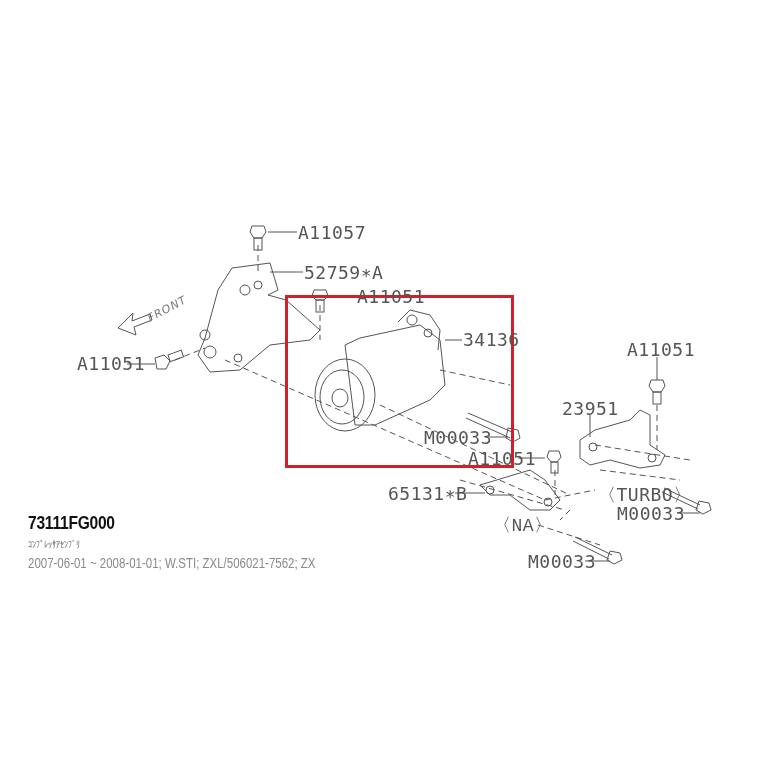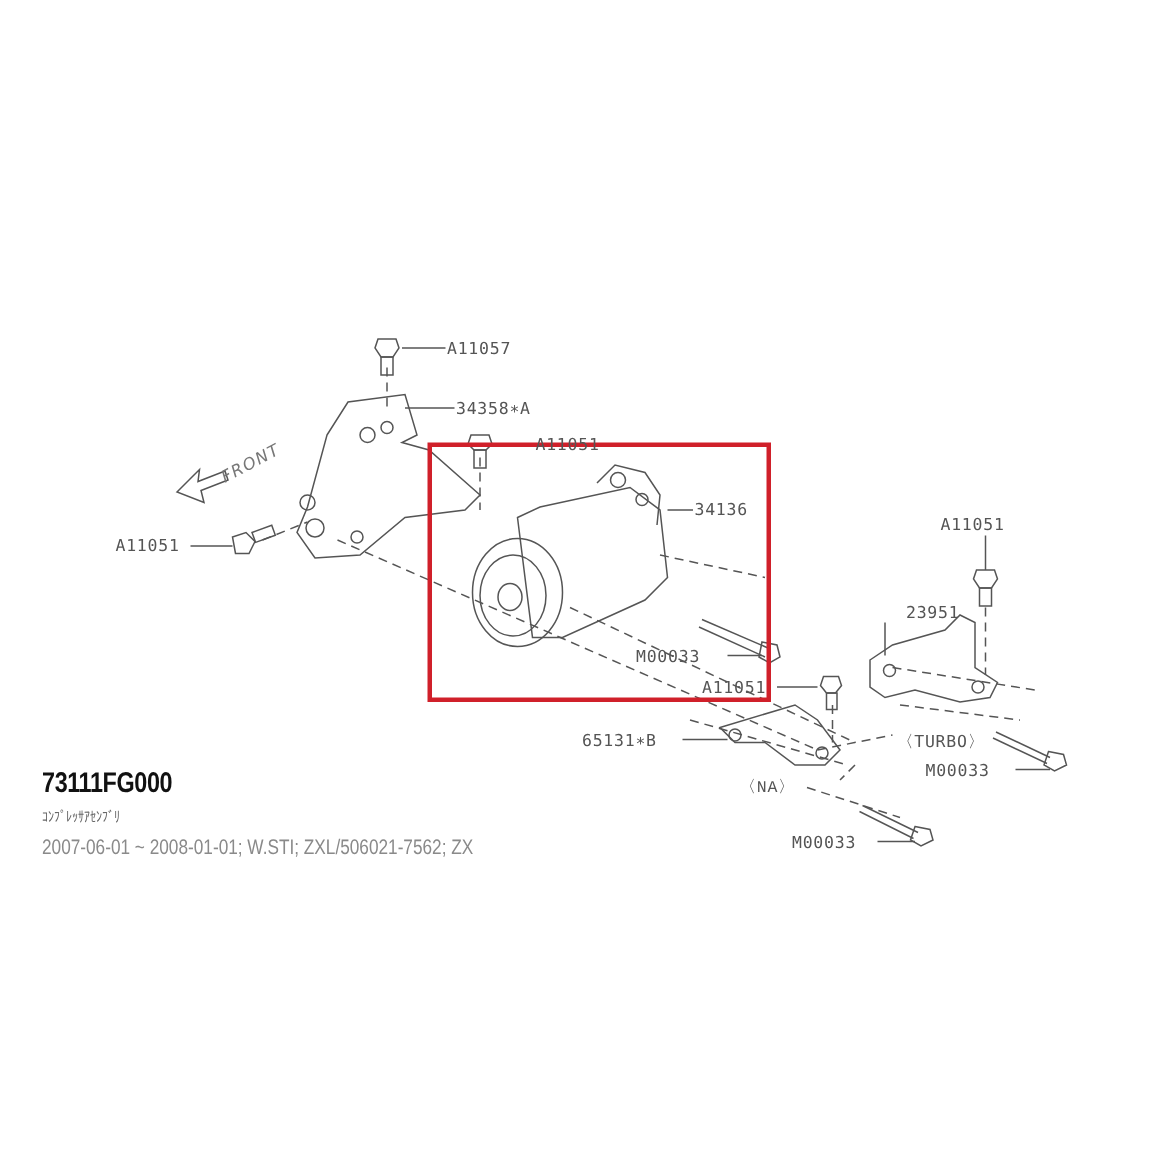--- a/index.html
+++ b/index.html
@@ -1,18 +1,18 @@
 <!DOCTYPE html>
 <html><head>
 <meta charset="utf-8">
 <style>
   html, body { margin: 0; padding: 0; background: #ffffff; }
   body { width: 779px; height: 779px; position: relative; overflow: hidden; font-family: "DejaVu Sans", sans-serif; }
   #diagram { position: absolute; left: 0; top: 0; width: 779px; height: 779px; }
-  .lbl { position: absolute; font-family: "DejaVu Sans Mono", monospace; font-size: 11px; color: #555; letter-spacing: 0.5px; white-space: nowrap; line-height: 14px; }
+  .lbl { position: absolute; font-family: "DejaVu Sans Mono", monospace; font-size: 18px; color: #555; letter-spacing: 0.5px; white-space: nowrap; line-height: 14px; }
   .hl-box { position: absolute; left: 285px; top: 295px; width: 223px; height: 167px; border: 3px solid #d0202a; box-sizing: content-box; }
   .info { position: absolute; left: 28px; top: 512px; }
   .pn { font-family: "Liberation Sans", sans-serif; font-weight: bold; font-size: 19px; color: #111; transform: scaleX(0.82); transform-origin: left; letter-spacing: -0.3px; }
   .jp { font-family: "DejaVu Sans", sans-serif; font-size: 10px; color: #666; margin-top: 5px; transform: scaleX(0.8); transform-origin: left; }
   .apps { font-family: "Liberation Sans", sans-serif; font-size: 14px; color: #8a8a8a; margin-top: 5px; transform: scaleX(0.82); transform-origin: left; white-space: nowrap; }
 </style>
 </head>
 <body>
 
 <svg id="diagram" viewBox="0 0 779 779" xmlns="http://www.w3.org/2000/svg">
@@ -126,31 +126,31 @@
       <line x1="662" y1="492" x2="698" y2="509"></line>
       <polygon points="699,501 709,503 711,510 703,514 696,510"></polygon>
     </g>
   </g>
   <text x="150" y="322" transform="rotate(-28 150 322)" font-family="DejaVu Sans, sans-serif" font-style="italic" font-size="11" fill="#777" letter-spacing="1">FRONT</text>
 </svg>
 
 <div class="hl-box"></div>
 
 <span class="lbl" style="left:298px;top:226px;">A11057</span>
-<span class="lbl" style="left:304px;top:266px;">34358∗A</span>
+<span class="lbl" style="left:304px;top:266px;">52759∗A</span>
 <span class="lbl" style="left:357px;top:290px;">A11051</span>
 <span class="lbl" style="left:463px;top:333px;">34136</span>
 <span class="lbl" style="left:77px;top:357px;">A11051</span>
 <span class="lbl" style="left:424px;top:431px;">M00033</span>
 <span class="lbl" style="left:468px;top:452px;">A11051</span>
 <span class="lbl" style="left:388px;top:487px;">65131∗B</span>
 <span class="lbl" style="left:493px;top:519px;font-family:Liberation Mono, monospace;">〈NA〉</span>
 <span class="lbl" style="left:528px;top:555px;">M00033</span>
 <span class="lbl" style="left:627px;top:343px;">A11051</span>
-<span class="lbl" style="left:562px;top:402px;margin-left:42px;">23951</span>
+<span class="lbl" style="left:562px;top:402px;">23951</span>
 <span class="lbl" style="left:598px;top:488px;">〈TURBO〉</span>
 <span class="lbl" style="left:617px;top:507px;">M00033</span>
 
 <div class="info">
   <div class="pn">73111FG000</div>
   <div class="jp">ｺﾝﾌﾟﾚｯｻｱｾﾝﾌﾞﾘ</div>
   <div class="apps">2007-06-01 ~ 2008-01-01; W.STI; ZXL/506021-7562; ZX</div>
 </div>
 
 </body></html>

